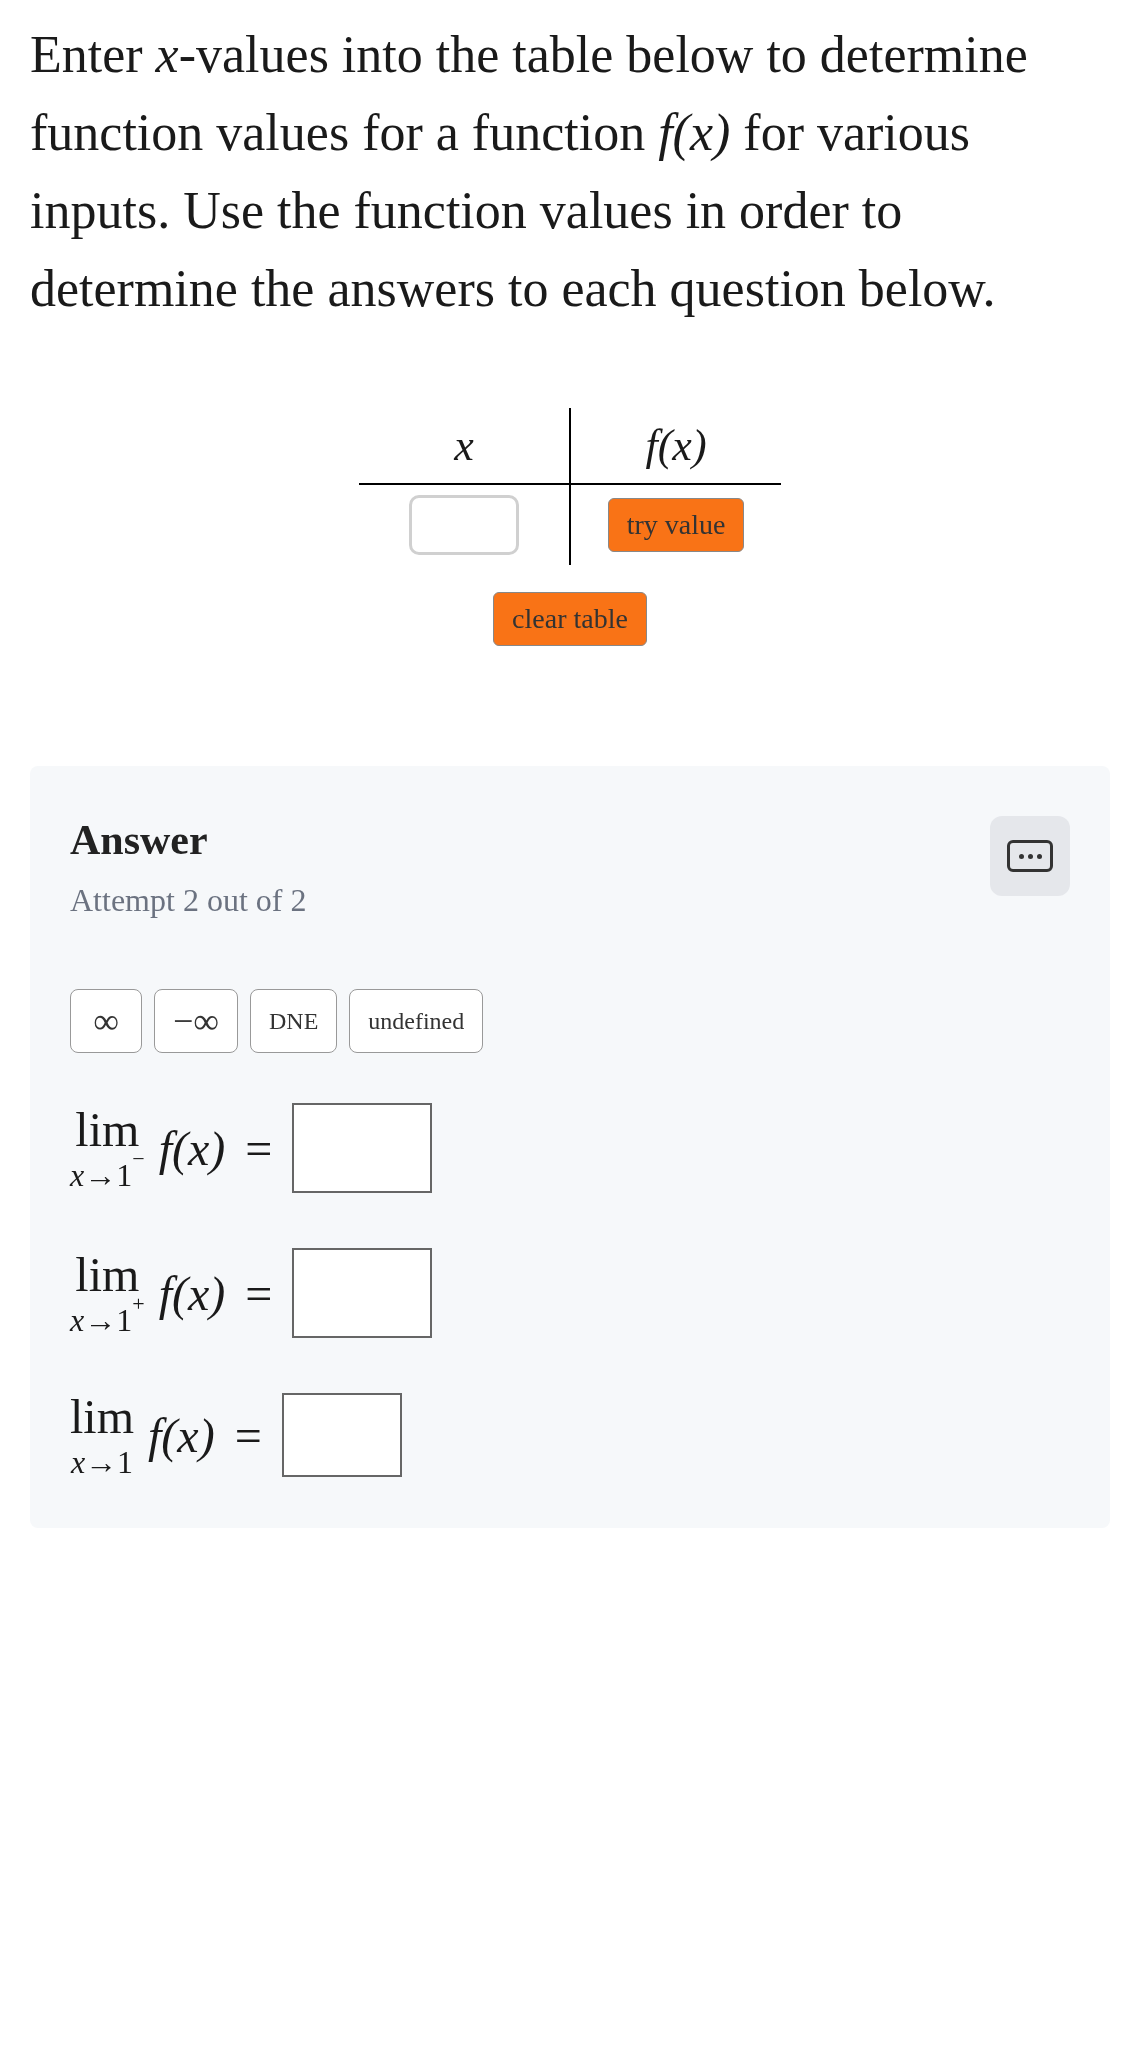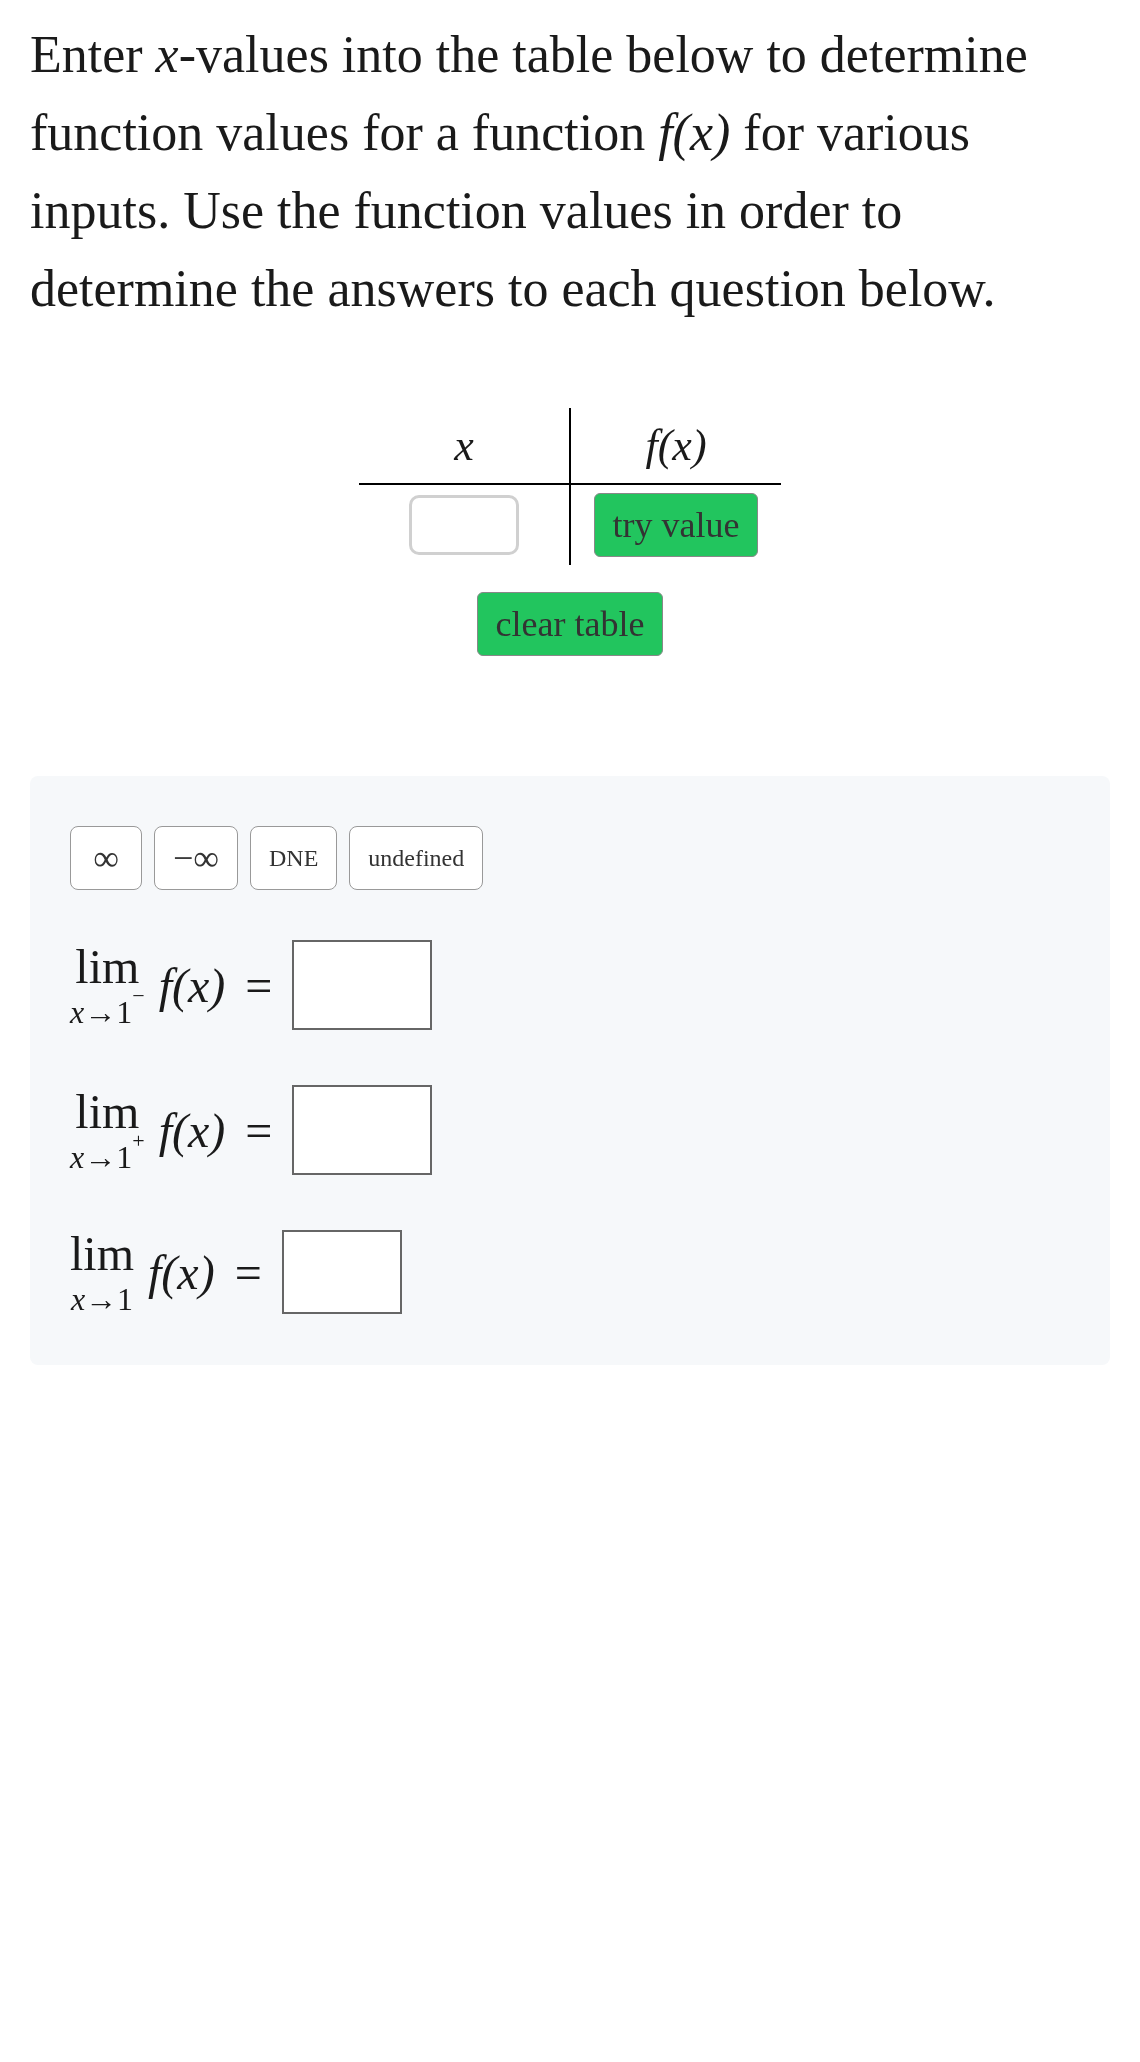--- a/index.html
+++ b/index.html
@@ -56,24 +56,24 @@
     width: 110px;
     height: 60px;
     border: 3px solid #d0d0d0;
     border-radius: 10px;
     background: #fff;
     font-size: 28px;
     text-align: center;
   }
   .btn {
     border: 1.5px solid #888;
-    background: #22c55e;
+    background: #f97316;
     border-radius: 6px;
     padding: 10px 18px;
-    font-size: 36px;
+    font-size: 28px;
     font-family: Georgia, serif;
     color: #333;
     cursor: pointer;
   }
   .clear-btn {
     margin-top: 27px;
   }
   .answer-panel {
     background: #f6f8fa;
     border-radius: 8px;
@@ -195,20 +195,33 @@
       <div class="divider-v"></div>
       <div class="td-cell">
         <button class="btn">try value</button>
       </div>
     </div>
   </div>
   <button class="btn clear-btn">clear table</button>
 </div>
 
 <div class="answer-panel">
+  <div class="answer-header">
+    <div>
+      <div class="answer-title">Answer</div>
+      <div class="attempt-text">Attempt 2 out of 2</div>
+    </div>
+    <button class="keypad-toggle">
+      <span class="keypad-icon">
+        <span class="dot"></span>
+          <span class="dot"></span>
+          <span class="dot"></span>
+      </span>
+    </button>
+  </div>
 
   <div class="symbol-row">
     <button class="sym-btn infinity">∞</button>
     <button class="sym-btn infinity">−∞</button>
     <button class="sym-btn">DNE</button>
     <button class="sym-btn">undefined</button>
   </div>
 
   <div class="limit-row">
     <div class="limit-block">

